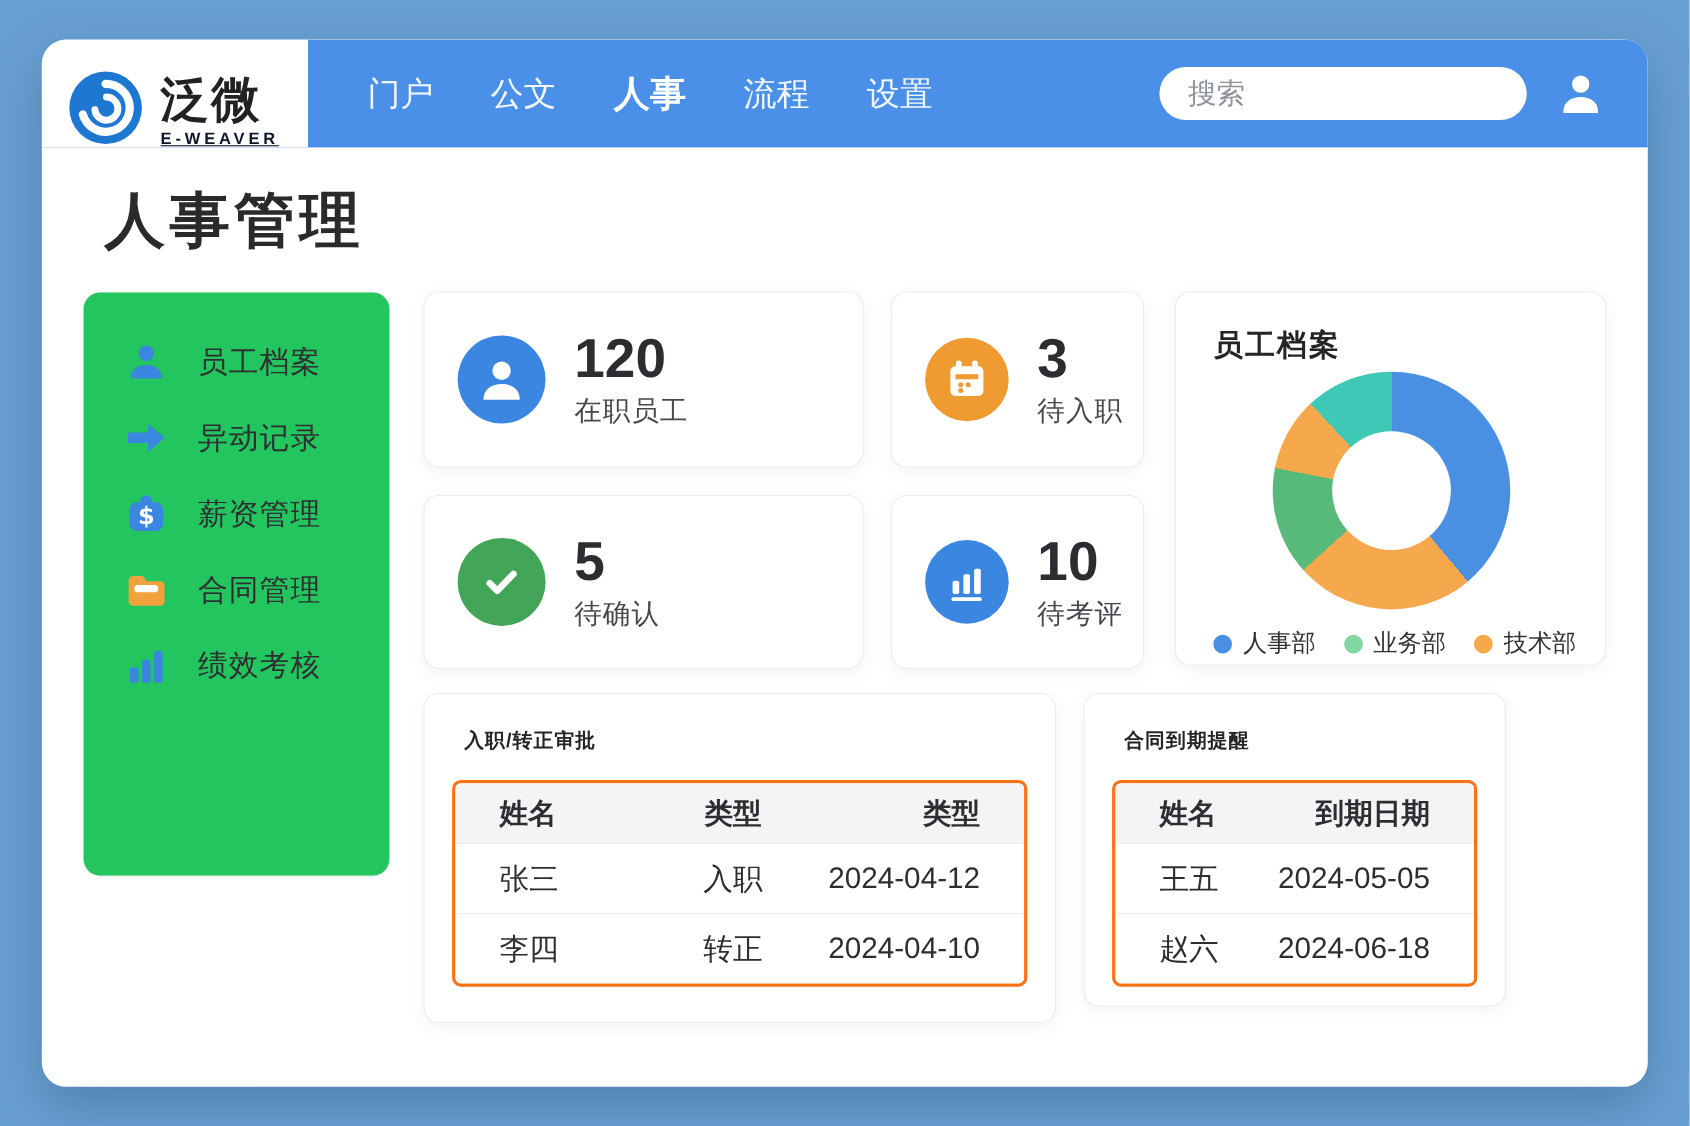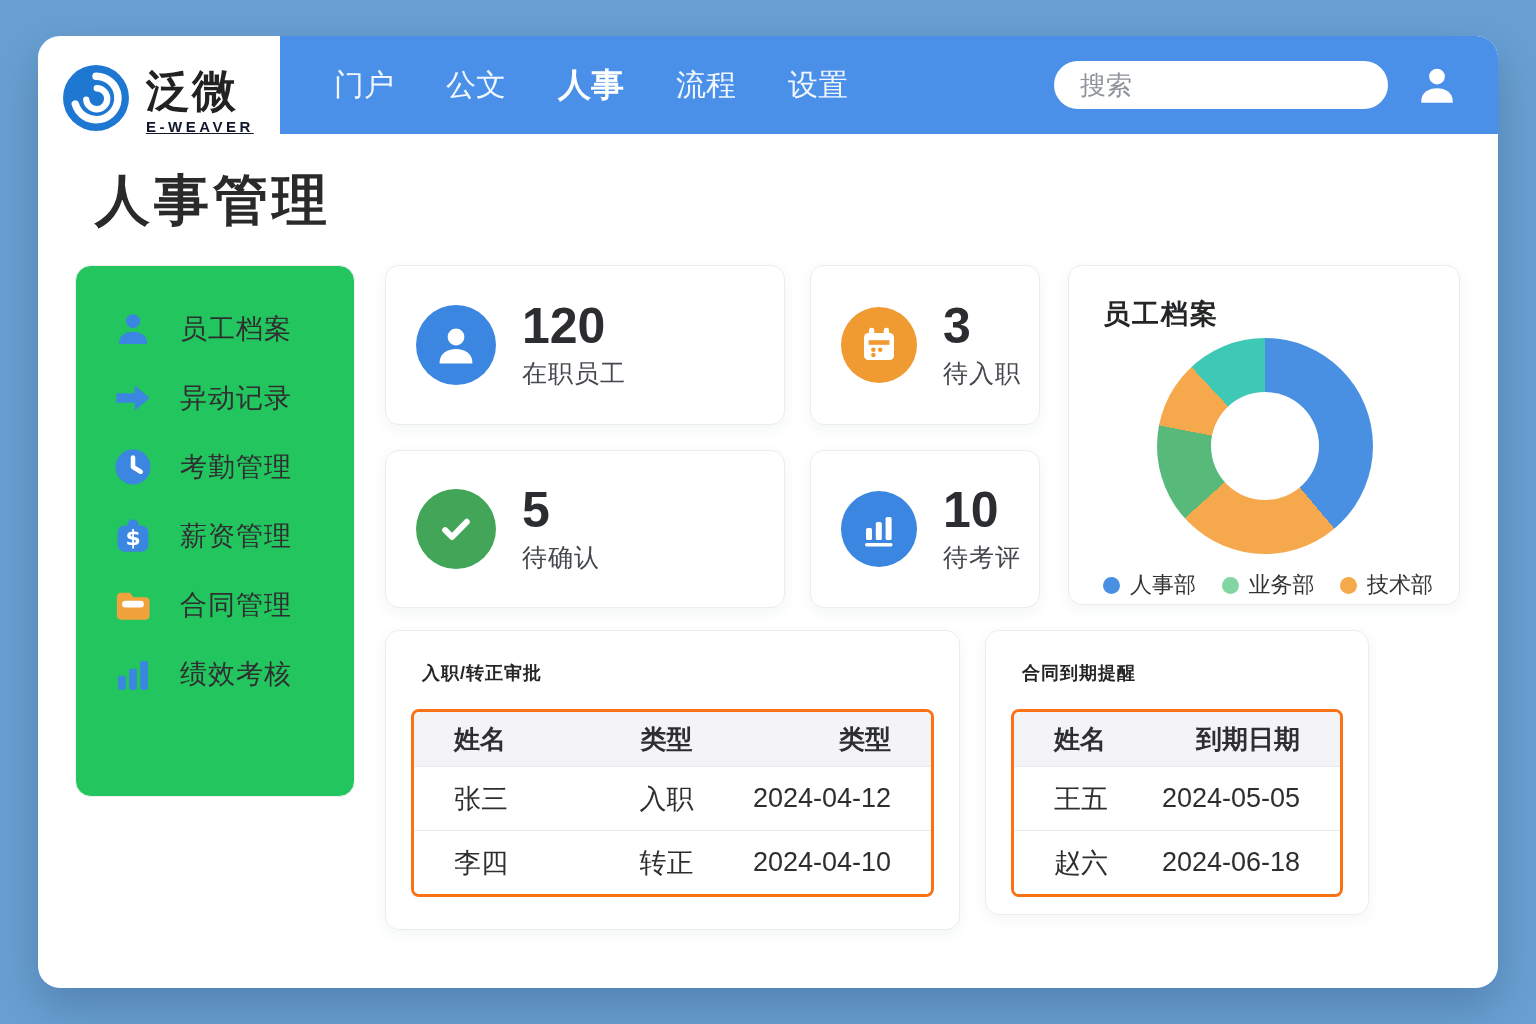--- a/index.html
+++ b/index.html
@@ -132,27 +132,20 @@
       <span class="side-label">员工档案</span>
     </div>
     <div class="side-item">
       <svg class="side-icon" viewBox="0 0 24 24">
         <path d="M2.5 9.3h10.5V4.8l8.5 7.2-8.5 7.2v-4.5H2.5z" fill="#3b86e0"></path>
       </svg>
       <span class="side-label">异动记录</span>
     </div>
     <div class="side-item">
       <svg class="side-icon" viewBox="0 0 24 24">
-        <circle cx="12" cy="12" r="10" fill="#3b86e0"></circle>
-        <path d="M12 6.6V12l4.4 2.7" stroke="#ffffff" stroke-width="2.6" fill="none" stroke-linecap="round" stroke-linejoin="round"></path>
-      </svg>
-      <span class="side-label">考勤管理</span>
-    </div>
-    <div class="side-item">
-      <svg class="side-icon" viewBox="0 0 24 24">
         <circle cx="12" cy="5.6" r="3.2" fill="#3b86e0"></circle>
         <rect x="3.2" y="6" width="17.6" height="15" rx="4" fill="#3b86e0"></rect>
         <text x="12" y="17.3" text-anchor="middle" font-size="12.5" font-weight="bold" fill="#ffffff" font-family="'DejaVu Sans',sans-serif">$</text>
       </svg>
       <span class="side-label">薪资管理</span>
     </div>
     <div class="side-item">
       <svg class="side-icon" viewBox="0 0 24 24">
         <path d="M2.8 7.2c0-1.2 1-2.2 2.2-2.2h5.2l2.1 2.6h7c1.2 0 2.2 1 2.2 2.2v8.4c0 1.2-1 2.2-2.2 2.2H5c-1.2 0-2.2-1-2.2-2.2z" fill="#f2a23c"></path>
         <rect x="5.8" y="9.6" width="12.4" height="3.8" rx="1.9" fill="#ffffff"></rect>

